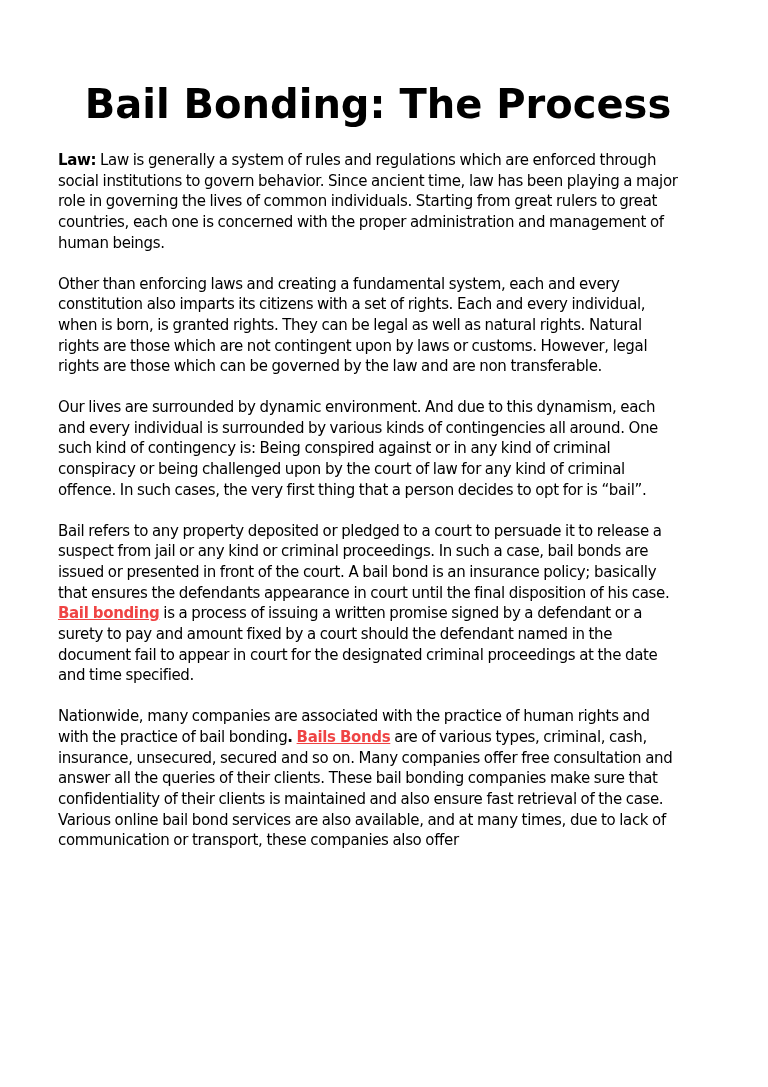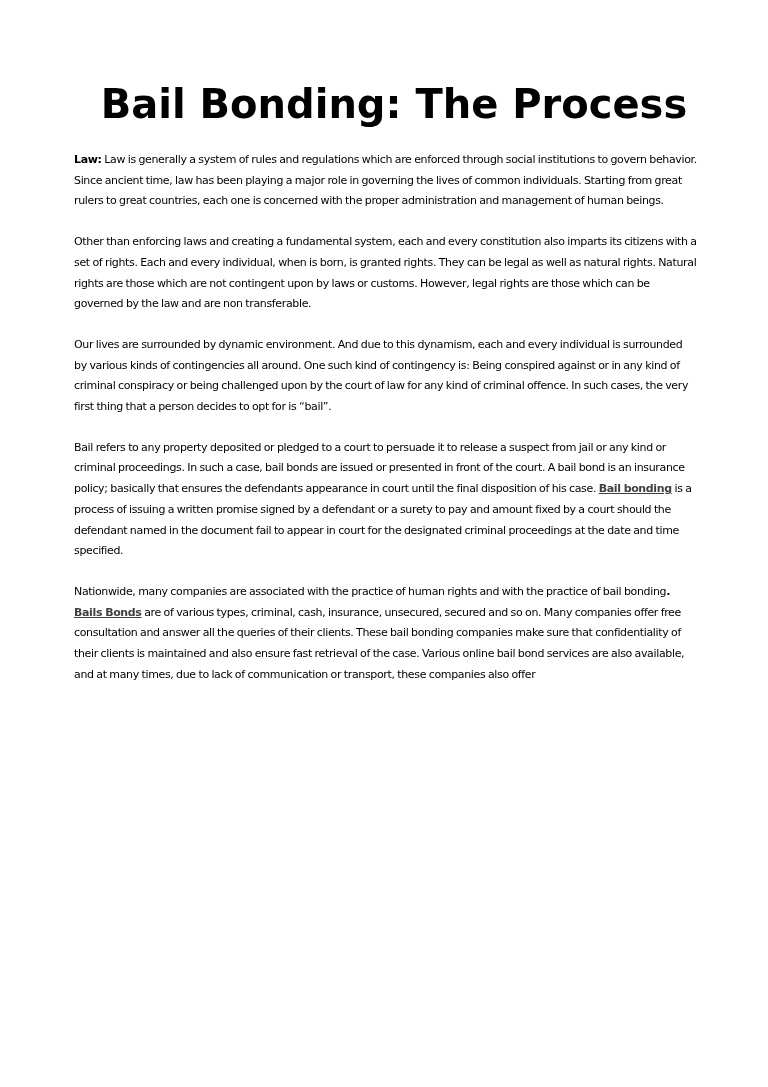--- a/index.html
+++ b/index.html
@@ -1,32 +1,32 @@
 <!DOCTYPE html>
 <html><head>
   <meta charset="utf-8">
   <style>
     html, body { margin: 0; padding: 0; background: #ffffff; }
     body { width: 768px; height: 1087px; overflow: hidden; position: relative; }
     .page {
-      position: absolute; left: 74px; top: 78px; width: 640px;
+      position: absolute; left: 58px; top: 78px; width: 640px;
       font-family: "DejaVu Sans", sans-serif; color: #000;
     }
     .title {
       text-align: center; font-weight: bold; font-size: 40px; line-height: 52px;
       margin: 0 0 20px 0; letter-spacing: 0px;
       font-family: "DejaVu Sans", sans-serif;
     }
     .title .line { display: block; }
     p {
-      margin: 0 17px 20px 0; font-size: 11px; line-height: 20.7px;
+      margin: 0 17px 20px 0; font-size: 15px; line-height: 20.7px;
       letter-spacing: -0.35px; word-spacing: -0.5px;
     }
     .lbl { font-weight: bold; }
-    a.link { color: #404040; font-weight: bold; text-decoration: underline; }
+    a.link { color: #ef4444; font-weight: bold; text-decoration: underline; }
     .b { font-weight: bold; }
   </style>
 </head>
 <body>
 
 <div class="page">
   <h1 class="title">
     <span class="line">Bail Bonding: The Process</span>
   </h1>
 

